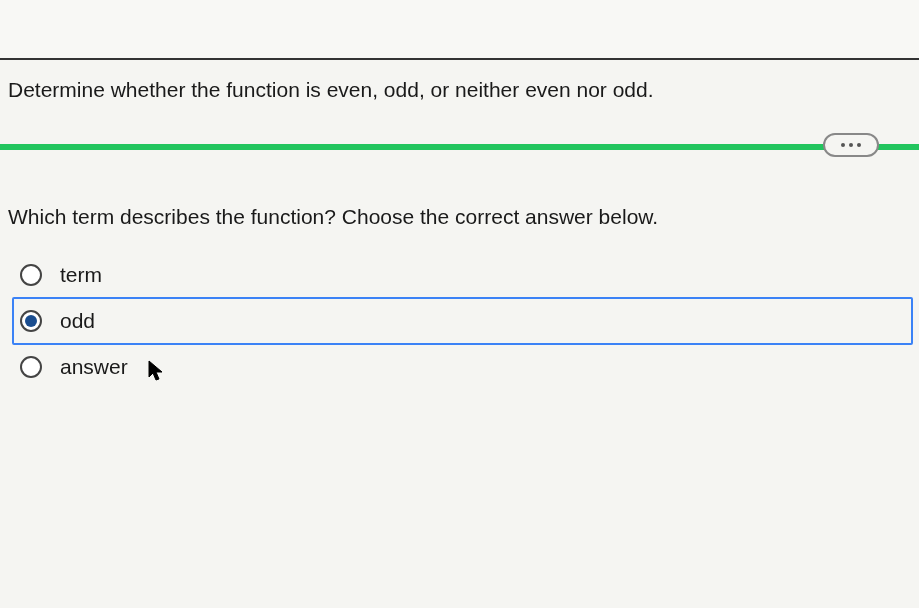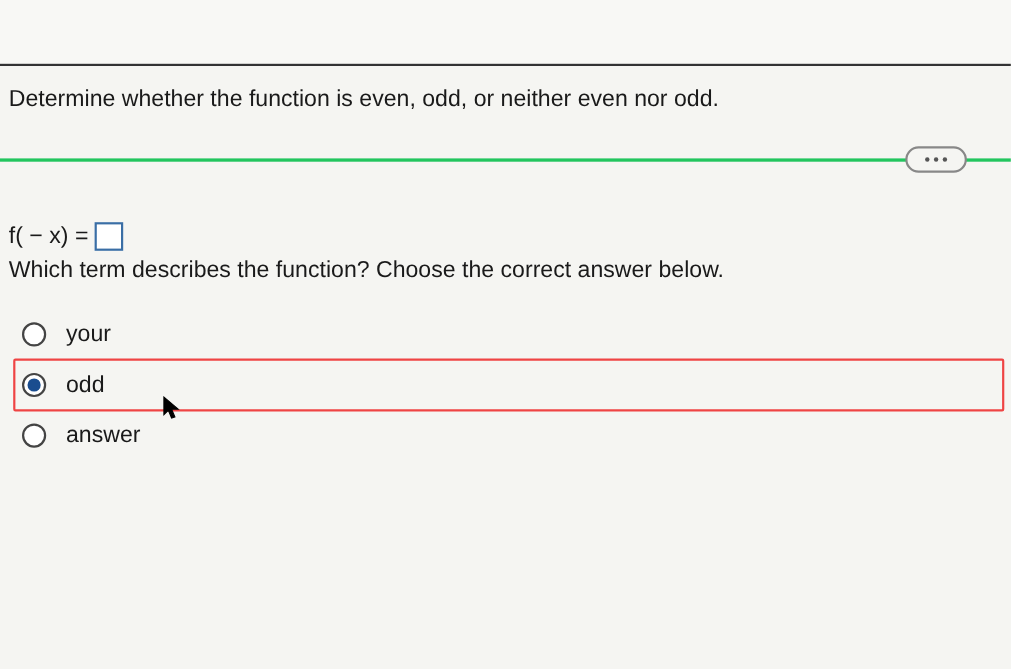--- a/index.html
+++ b/index.html
@@ -12,21 +12,21 @@
     position: relative;
     overflow: hidden;
   }
   .top-bar {
     height: 60px;
     border-bottom: 2px solid #333;
     background: #f8f8f5;
   }
   .question-section {
     padding: 18px 20px 20px 8px;
-    border-bottom: 3px solid #22c55e;
+    border-bottom: 6px solid #22c55e;
     position: relative;
   }
   .question-text {
     font-size: 21px;
     margin-bottom: 22px;
   }
   .formula {
     font-size: 21px;
     margin-left: 30px;
     font-family: Arial, sans-serif;
@@ -69,21 +69,21 @@
   .options { padding-left: 6px; }
   .option-row {
     display: flex;
     align-items: center;
     padding: 10px 6px;
     font-size: 21px;
     gap: 18px;
     cursor: pointer;
   }
   .selected-wrap {
-    border: 2px solid #ef4444;
+    border: 2px solid #3b82f6;
     border-radius: 2px;
     margin-left: -2px;
     margin-right: -2px;
   }
   .radio {
     width: 22px; height: 22px; border: 2px solid #444; border-radius: 50%;
     display:flex; align-items:center; justify-content:center; flex-shrink:0;
     background:#fff;
   }
   .radio.filled::after {
@@ -105,31 +105,27 @@
   <div class="question-text">Determine whether the function is even, odd, or neither even nor odd.</div>
   <div class="dots-badge">
     <span></span>
     <span></span>
     <span></span>
   </div>
 </div>
 
 <div class="answer-section">
 
-  <div class="fx-line">
-    <span>f( − x) = </span>
-    <span class="answer-box"></span>
-  </div>
 
   <div class="which-term">Which term describes the function? Choose the correct answer below.</div>
 
   <div class="options">
     <div class="option-row">
       <span class="radio"></span>
-      <span>your</span>
+      <span>term</span>
     </div>
     <div class="selected-wrap">
       <div class="option-row">
         <span class="radio filled"></span>
         <span>odd</span>
       </div>
     </div>
     <div class="option-row">
       <span class="radio"></span>
       <span>answer</span>

